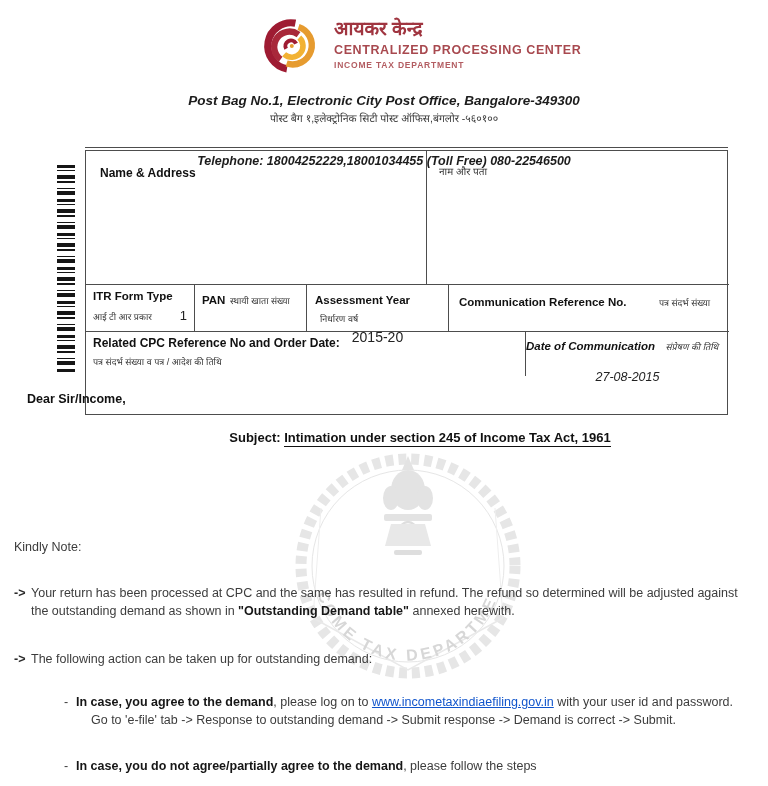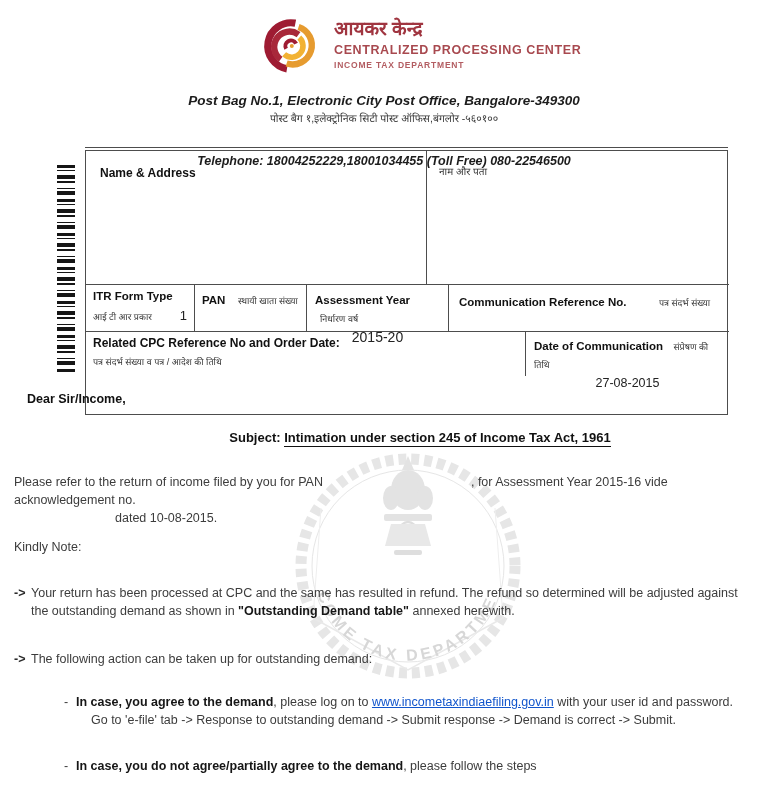--- a/index.html
+++ b/index.html
@@ -112,44 +112,44 @@
 
     <div class="cell bt" style="left:0;top:133px;width:108px;height:47px;padding:5px 7px;">
       <div class="lab">ITR Form Type</div>
       <div style="display:flex;justify-content:space-between;align-items:flex-end;margin-top:6px;">
         <span class="hi">आई टी आर प्रकार</span>
         <span class="val">1</span>
       </div>
     </div>
     <div class="cell bl bt" style="left:108px;top:133px;width:112px;height:47px;padding:5px 7px;">
       <span class="lab">PAN</span>
-      <span class="hi" style="margin-left:8px;">स्थायी खाता संख्या</span>
+      <span class="hi" style="">स्थायी खाता संख्या</span>
     </div>
     <div class="cell bl bt" style="left:220px;top:133px;width:142px;height:47px;padding:5px 8px;">
       <div>
         <span class="lab">Assessment Year</span>
         <span class="hi" style="margin-left:5px;">निर्धारण वर्ष</span>
       </div>
       <div class="val" style="text-align:center;font-size:14px;margin-top:3px;">2015-20</div>
     </div>
     <div class="cell bl bt" style="left:362px;top:133px;width:281px;height:47px;padding:7px 10px;">
       <span class="lab">Communication Reference No.</span>
       <span class="hi" style="margin-left:28px;">पत्र संदर्भ संख्या</span>
     </div>
 
     <div class="cell bt" style="left:0;top:180px;width:439px;height:45px;padding:4px 7px;">
       <div class="lab" style="font-size:12px;">Related CPC Reference No and Order Date:</div>
       <div class="hi" style="margin-top:5px;">पत्र संदर्भ संख्या व पत्र / आदेश की तिथि</div>
     </div>
-    <div class="cell bl bt" style="left:439px;top:180px;width:204px;height:45px;padding:4px 8px;">
+    <div class="cell bl bt" style="left:439px;top:180px;width:204px;height:45px;padding:4px 0;font-style:italic;">
       <div>
         <span class="lab">Date of Communication</span>
         <span class="hi" style="margin-left:6px;">संप्रेषण की तिथि</span>
       </div>
-      <div class="val" style="text-align:center;font-size:12.5px;margin-top:4px;">27-08-2015</div>
+      <div class="val" style="text-align:center;font-size:12.5px;margin-top:16px;">27-08-2015</div>
     </div>
   </div>
 
   <div class="wm">
     <svg width="300" height="300" viewBox="0 0 300 300">
       <g fill="none" stroke="#e6e6e6">
         <circle cx="150" cy="148" r="107" stroke-width="11" stroke-dasharray="8 5"></circle>
         <circle cx="150" cy="148" r="96" stroke-width="1"></circle>
         <path d="M55,200 L150,252 L245,200" stroke-width="1.5" stroke="#e9e9e9"></path>
         <path d="M63,90 L55,200 M237,90 L245,200" stroke-width="1" stroke="#eeeeee"></path>
@@ -169,24 +169,20 @@
       <text font-size="16" font-family="Liberation Sans, sans-serif" fill="#d7d7d7" letter-spacing="3.5" font-weight="bold">
         <textPath href="#wmArc" startOffset="50%" text-anchor="middle">INCOME TAX DEPARTMENT</textPath>
       </text>
     </svg>
   </div>
 
   <div class="salutation">Dear Sir/Income,</div>
 
   <div class="subject"><span>Subject: </span><span class="u">Intimation under section 245 of Income Tax Act, 1961</span></div>
 
-  <div class="para1 body-txt">
-    <span>Please refer to the return of income filed by you for PAN</span><span class="pan-gap"></span><span>, for Assessment Year 2015-16 vide acknowledgement no.</span>
-    <div class="para1-l2">dated 10-08-2015.</div>
-  </div>
 
   <div class="kindly body-txt">Kindly Note:</div>
 
   <div class="bullet b1 body-txt">
     <span class="arrow">-&gt;</span>
     <span class="btxt"><span>Your return has been processed at CPC and the same has resulted in refund. The refund so determined will be adjusted against the outstanding demand  as shown in </span><b class="ink">"Outstanding Demand table"</b><span> annexed herewith.</span></span>
   </div>
 
   <div class="bullet b2 body-txt">
     <span class="arrow">-&gt;</span>

